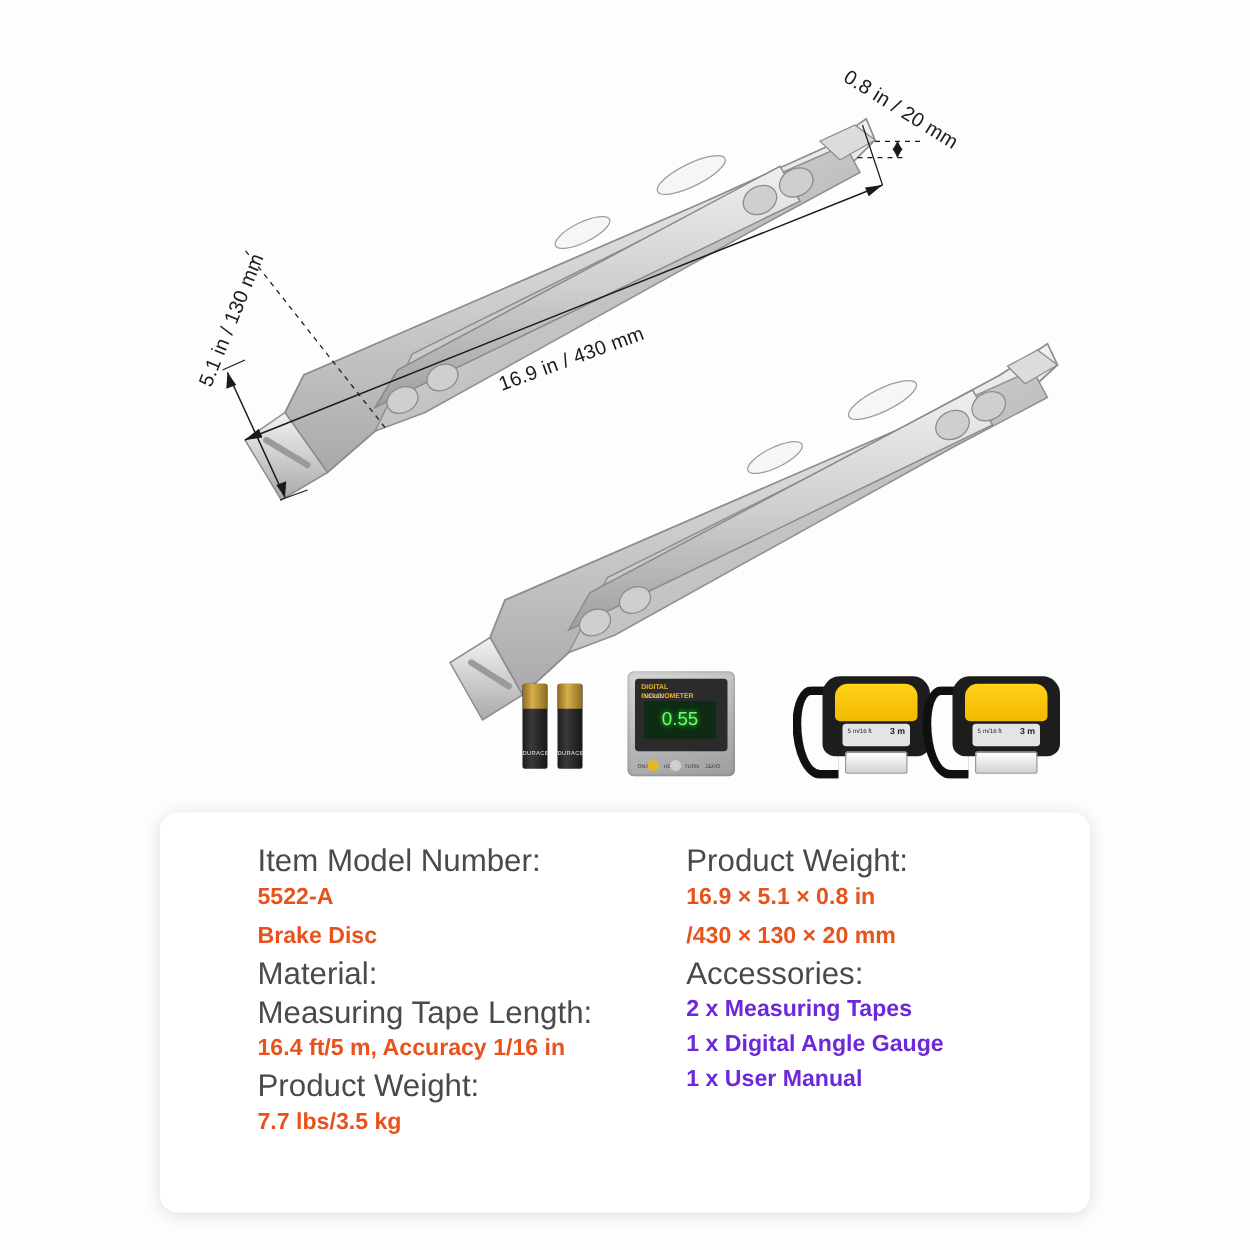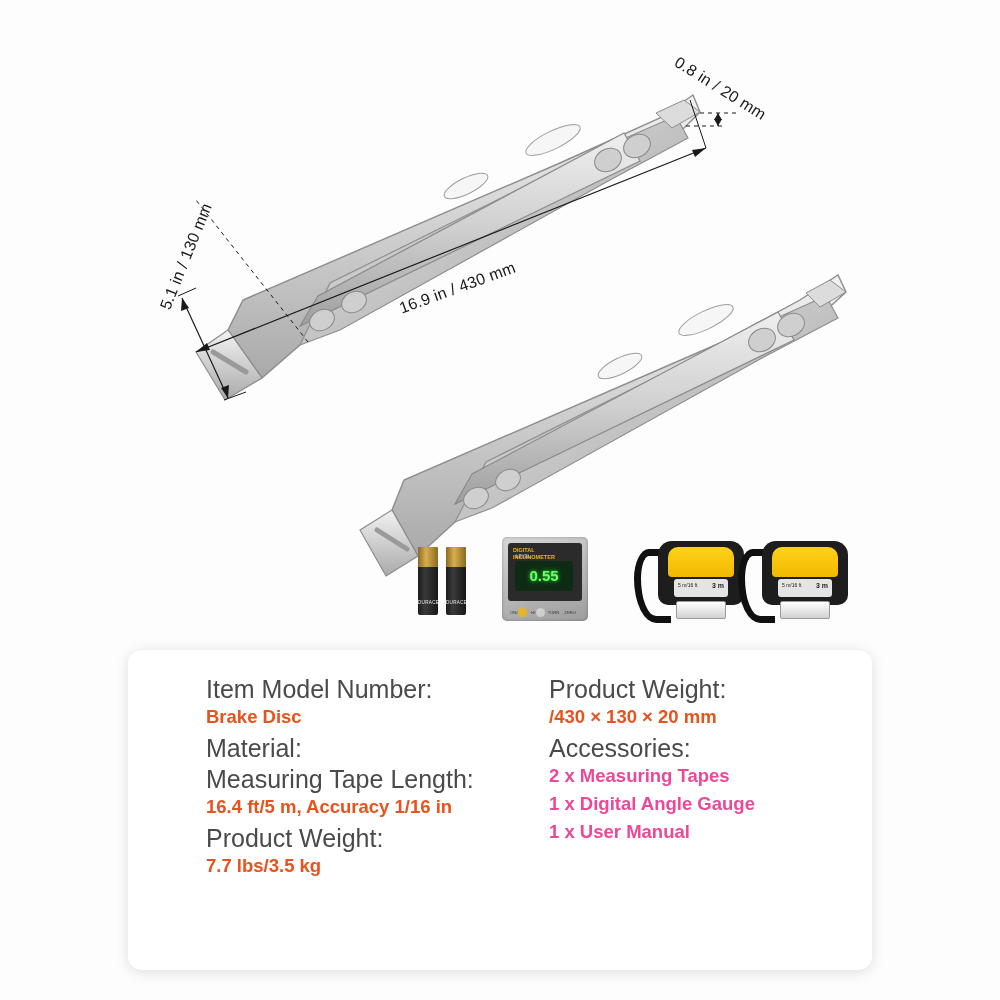--- a/index.html
+++ b/index.html
@@ -82,21 +82,21 @@
     margin-top: 3px;
   }
   .spec-value {
     color: #e8521c;
     font-size: 18.5px;
     font-weight: bold;
     line-height: 28px;
     margin-bottom: 3px;
   }
   .acc-item {
-    color: #ec4899;
+    color: #6d28d9;
     font-size: 18.5px;
     font-weight: bold;
     line-height: 28px;
   }
 
   
   .accessories {
     position: absolute;
     left: 410px;
     top: 525px;
@@ -154,21 +154,21 @@
   .incl-screen {
     position: absolute;
     left: 7px; top: 18px;
     width: 58px; height: 30px;
     background: #0e2c14;
     border-radius: 2px;
   }
   .incl-reading {
     color: #6dff6d;
     font-size: 15px;
-    font-weight: bold;
+    font-weight: normal;
     text-align: center;
     line-height: 30px;
     text-shadow: 0 0 4px #2dff2d;
   }
   .incl-level {
     position: absolute;
     left: 8px; top: 11px;
     color: #c8c8c8;
     font-size: 4.5px;
   }
@@ -391,34 +391,36 @@
         </div>
       </div>
       <div class="tape-blade"></div>
     </div>
   </div>
 
   <div class="spec-card">
 
     <div class="spec-col">
       <div class="spec-label">Item Model Number:</div>
+      <div class="spec-value">5522-A</div>
 
       <div class="spec-value">Brake Disc</div>
 
       <div class="spec-label">Material:</div>
 
       <div class="spec-label">Measuring Tape Length:</div>
       <div class="spec-value">16.4 ft/5 m, Accuracy 1/16 in</div>
 
       <div class="spec-label">Product Weight:</div>
       <div class="spec-value">7.7 lbs/3.5 kg</div>
     </div>
 
     <div class="spec-col">
       <div class="spec-label">Product Weight:</div>
+      <div class="spec-value">16.9 × 5.1 × 0.8 in</div>
       <div class="spec-value">/430 × 130 × 20 mm</div>
 
       <div class="spec-label">Accessories:</div>
       <div class="acc-item">2 x Measuring Tapes</div>
       <div class="acc-item">1 x Digital Angle Gauge</div>
       <div class="acc-item">1 x User Manual</div>
     </div>
   </div>
 
 </div>

